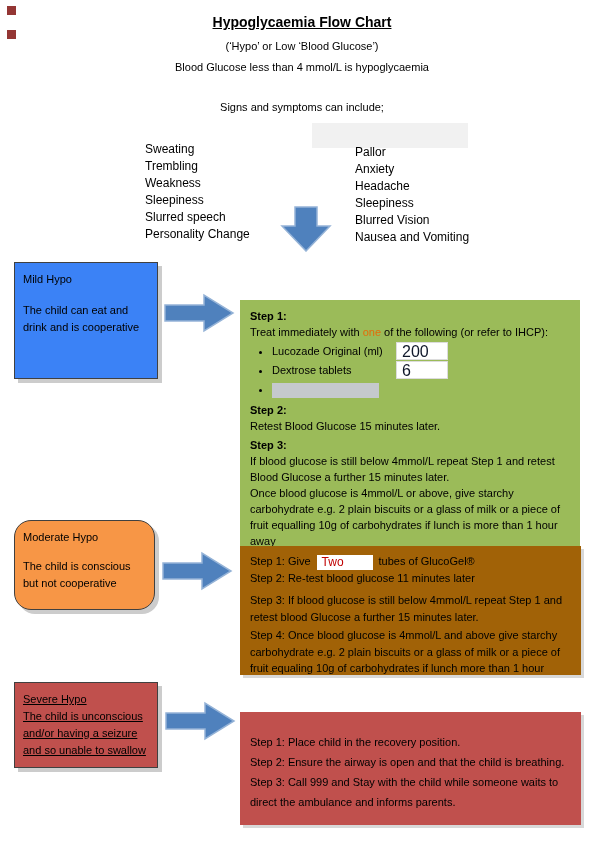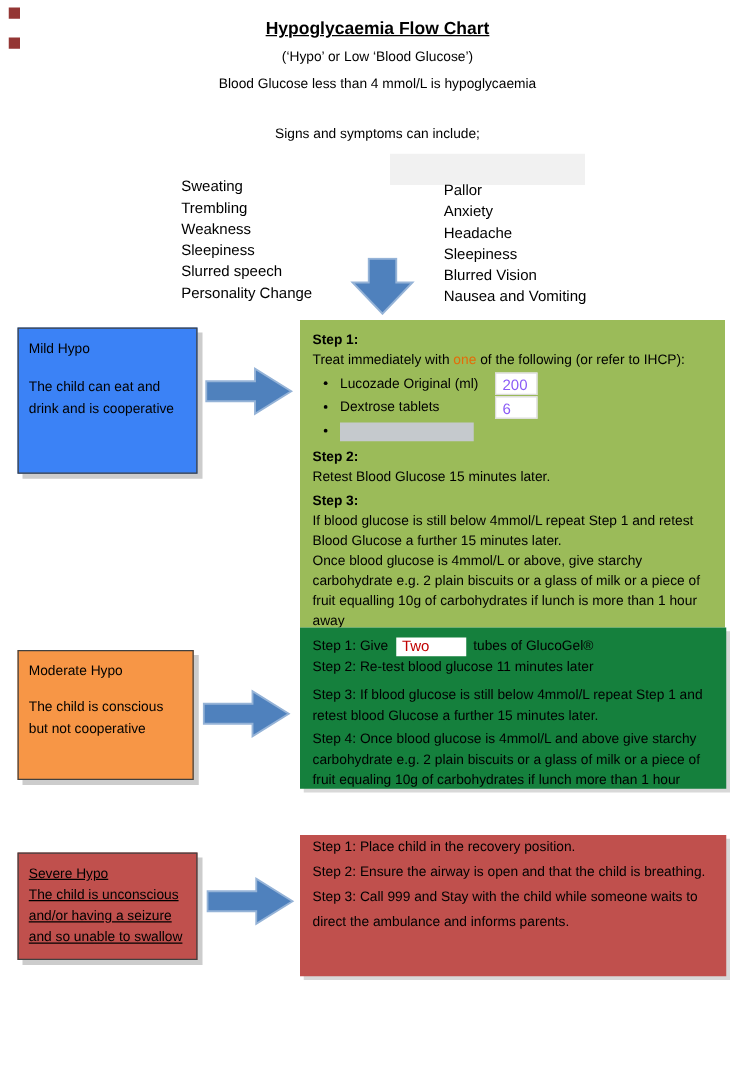--- a/index.html
+++ b/index.html
@@ -12,30 +12,30 @@
   .marker{width:9px;height:9px;background:#943634;}
   .sym-col{font-size:12px;line-height:17px;white-space:nowrap;}
   .faint-field{background:#f1f1f1;}
   .label-box{border:1px solid #404040;box-shadow:4px 4px 0 #cccccc;
              font-size:11px;line-height:17px;padding:8px;box-sizing:border-box;overflow:hidden;}
   .label-green{background:#3b82f6;}
   .label-orange{background:#f79646;}
   .label-red{background:#c0504d;}
   .label-title{margin-bottom:14px;}
   .label-title.tight{margin-bottom:0;}
-  .panel{box-sizing:border-box;font-size:11px;overflow:hidden;}
+  .panel{box-sizing:border-box;font-size:11px;overflow:hidden;margin-top:44px;}
   .panel-green{background:#9bbb59;padding:8px 10px;line-height:16px;}
-  .panel-orange{background:#15803d;padding:7px 10px;line-height:16.5px;box-shadow:3px 3px 0 #d8d8d8;}
-  .panel-red{background:#c0504d;padding:0 10px;line-height:20px;box-shadow:3px 3px 0 #d8d8d8;}
+  .panel-orange{background:#a16207;padding:7px 10px;line-height:16.5px;box-shadow:3px 3px 0 #d8d8d8;}
+  .panel-red{background:#c0504d;padding:20px 10px;line-height:20px;box-shadow:3px 3px 0 #d8d8d8;}
   .step-label{font-weight:bold;margin-top:3px;}
   .hl-one{color:#e36c0a;}
   .bullets{margin:2px 0 2px 0;padding-left:22px;}
   .bullets .b-row{position:relative;height:19px;line-height:19px;list-style:disc;}
-  .value-box{position:absolute;left:124px;top:0;width:34px;height:18px;background:#ffffff;
-             border:1px solid #dcdcdc;color:#8b5cf6;font-size:12px;line-height:18px;
+  .value-box{position:absolute;left:124px;top:0;width:52px;height:18px;background:#ffffff;
+             border:1px solid #dcdcdc;color:#0f172a;font-size:16px;line-height:18px;
              padding-left:5px;box-sizing:border-box;}
   .grey-box{display:inline-block;width:107px;height:15px;background:#c5c9cd;vertical-align:middle;}
   .inline-value{display:inline-block;width:56px;height:15px;background:#ffffff;color:#c00000;
                 font-size:12px;line-height:15px;padding-left:5px;margin:0 6px;vertical-align:middle;
                 box-sizing:border-box;}
   .arrow-svg{display:block;}
 </style>
 </head>
 <body>
 
@@ -97,21 +97,21 @@
         <span class="grey-box"></span>
       </li>
     </ul>
     <div class="step-label">Step 2:</div>
     <div>Retest Blood Glucose 15 minutes later.</div>
     <div class="step-label">Step 3:</div>
     <div>If blood glucose is still below 4mmol/L repeat Step 1 and retest Blood Glucose a further 15 minutes later.</div>
     <div>Once blood glucose is 4mmol/L or above, give starchy carbohydrate e.g. 2 plain biscuits or a glass of milk or a piece of fruit equalling 10g of carbohydrates if lunch is more than 1 hour away</div>
   </div>
 
-  <div class="abs label-box label-orange" style="left:14px;top:520px;width:141px;height:104px;">
+  <div class="abs label-box label-orange" style="left:14px;top:520px;width:141px;height:90px;border-radius:17px;">
     <div class="label-title" style="margin-bottom:12px;">Moderate Hypo</div>
     <div>The child is conscious but not cooperative</div>
   </div>
 
   <svg class="abs arrow-svg" style="left:162px;top:551px;" width="72" height="40" viewBox="0 0 72 40">
     <polygon points="1,12 40,12 40,2 69,20 40,38 40,28 1,28" fill="#4f81bd" stroke="#95b3d7" stroke-width="1.5"></polygon>
   </svg>
 
   <div class="abs panel panel-orange" style="left:240px;top:502px;width:341px;height:129px;">
     <div><span>Step 1: Give</span><span class="inline-value">Two</span><span>tubes of GlucoGel®</span></div>

